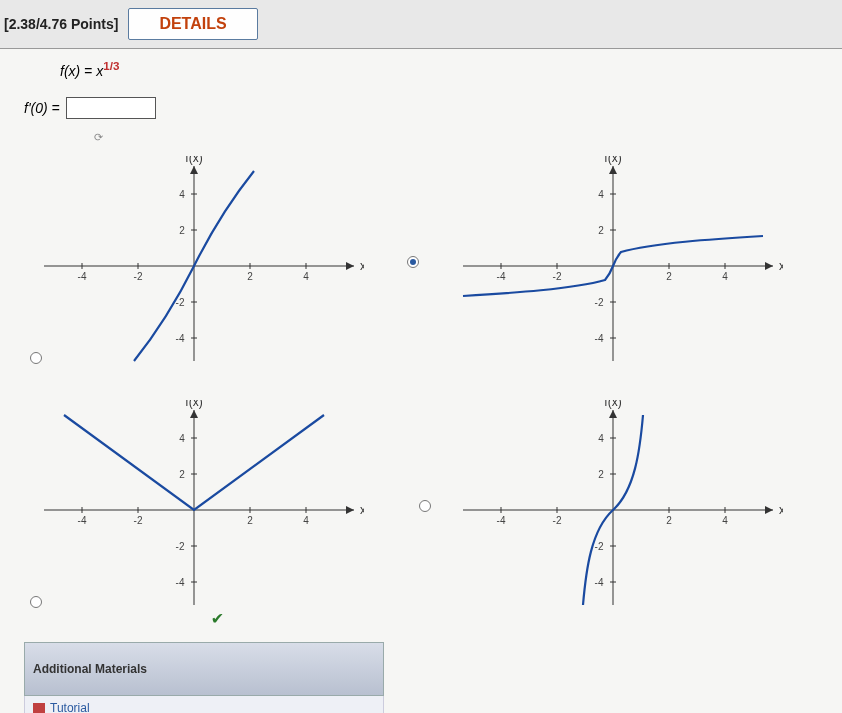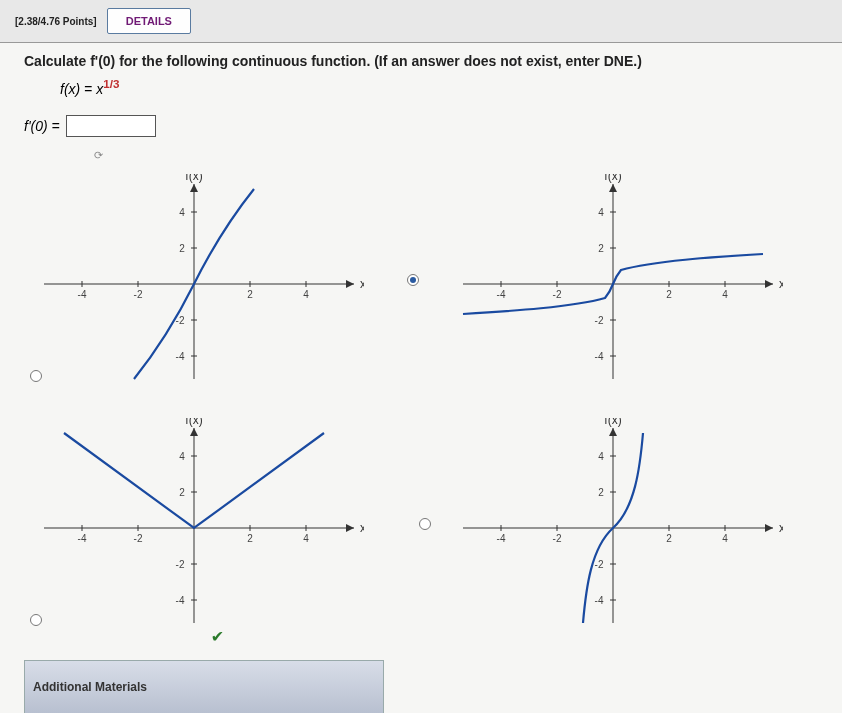--- a/index.html
+++ b/index.html
@@ -12,31 +12,31 @@
 }
 .header-row {
   display: flex;
   align-items: center;
   gap: 10px;
   padding: 8px 0 8px 0;
   border-bottom: 1px solid #999;
 }
 .points {
   font-weight: bold;
-  font-size: 10px;
+  font-size: 14px;
   color: #222;
-  padding-left: 15px;
+  padding-left: 4px;
 }
 .btn {
   border: 1px solid #5a7ba0;
   background: #fefefe;
-  color: #701a75;
-  font-size: 11px;
+  color: #c2410c;
+  font-size: 16px;
   font-weight: bold;
-  padding: 6px 18px;
+  padding: 6px 30px;
   cursor: pointer;
   border-radius: 2px;
 }
 .content {
   padding: 10px 20px 0 24px;
   background: #f6f6f4;
 }
 .prompt {
   font-weight: bold;
   font-size: 14px;
@@ -149,21 +149,20 @@
 </head>
 <body>
 
 <div class="header-row">
   <span class="points">[2.38/4.76 Points]</span>
   <button class="btn">DETAILS</button>
 </div>
 
 <div class="content">
 
-  <div class="prompt">Calculate f'(0) for the following continuous function. (If an answer does not exist, enter DNE.)</div>
 
   <div class="fn-def">
     <span>f(x) = x</span><sup class="exp-num">1/3</sup>
   </div>
 
   <div class="answer-line">
     <span>f'(0) =</span>
     <input class="answer-input" type="text" value="" style="">
   </div>
   <div class="refresh-icon">⟳</div>

